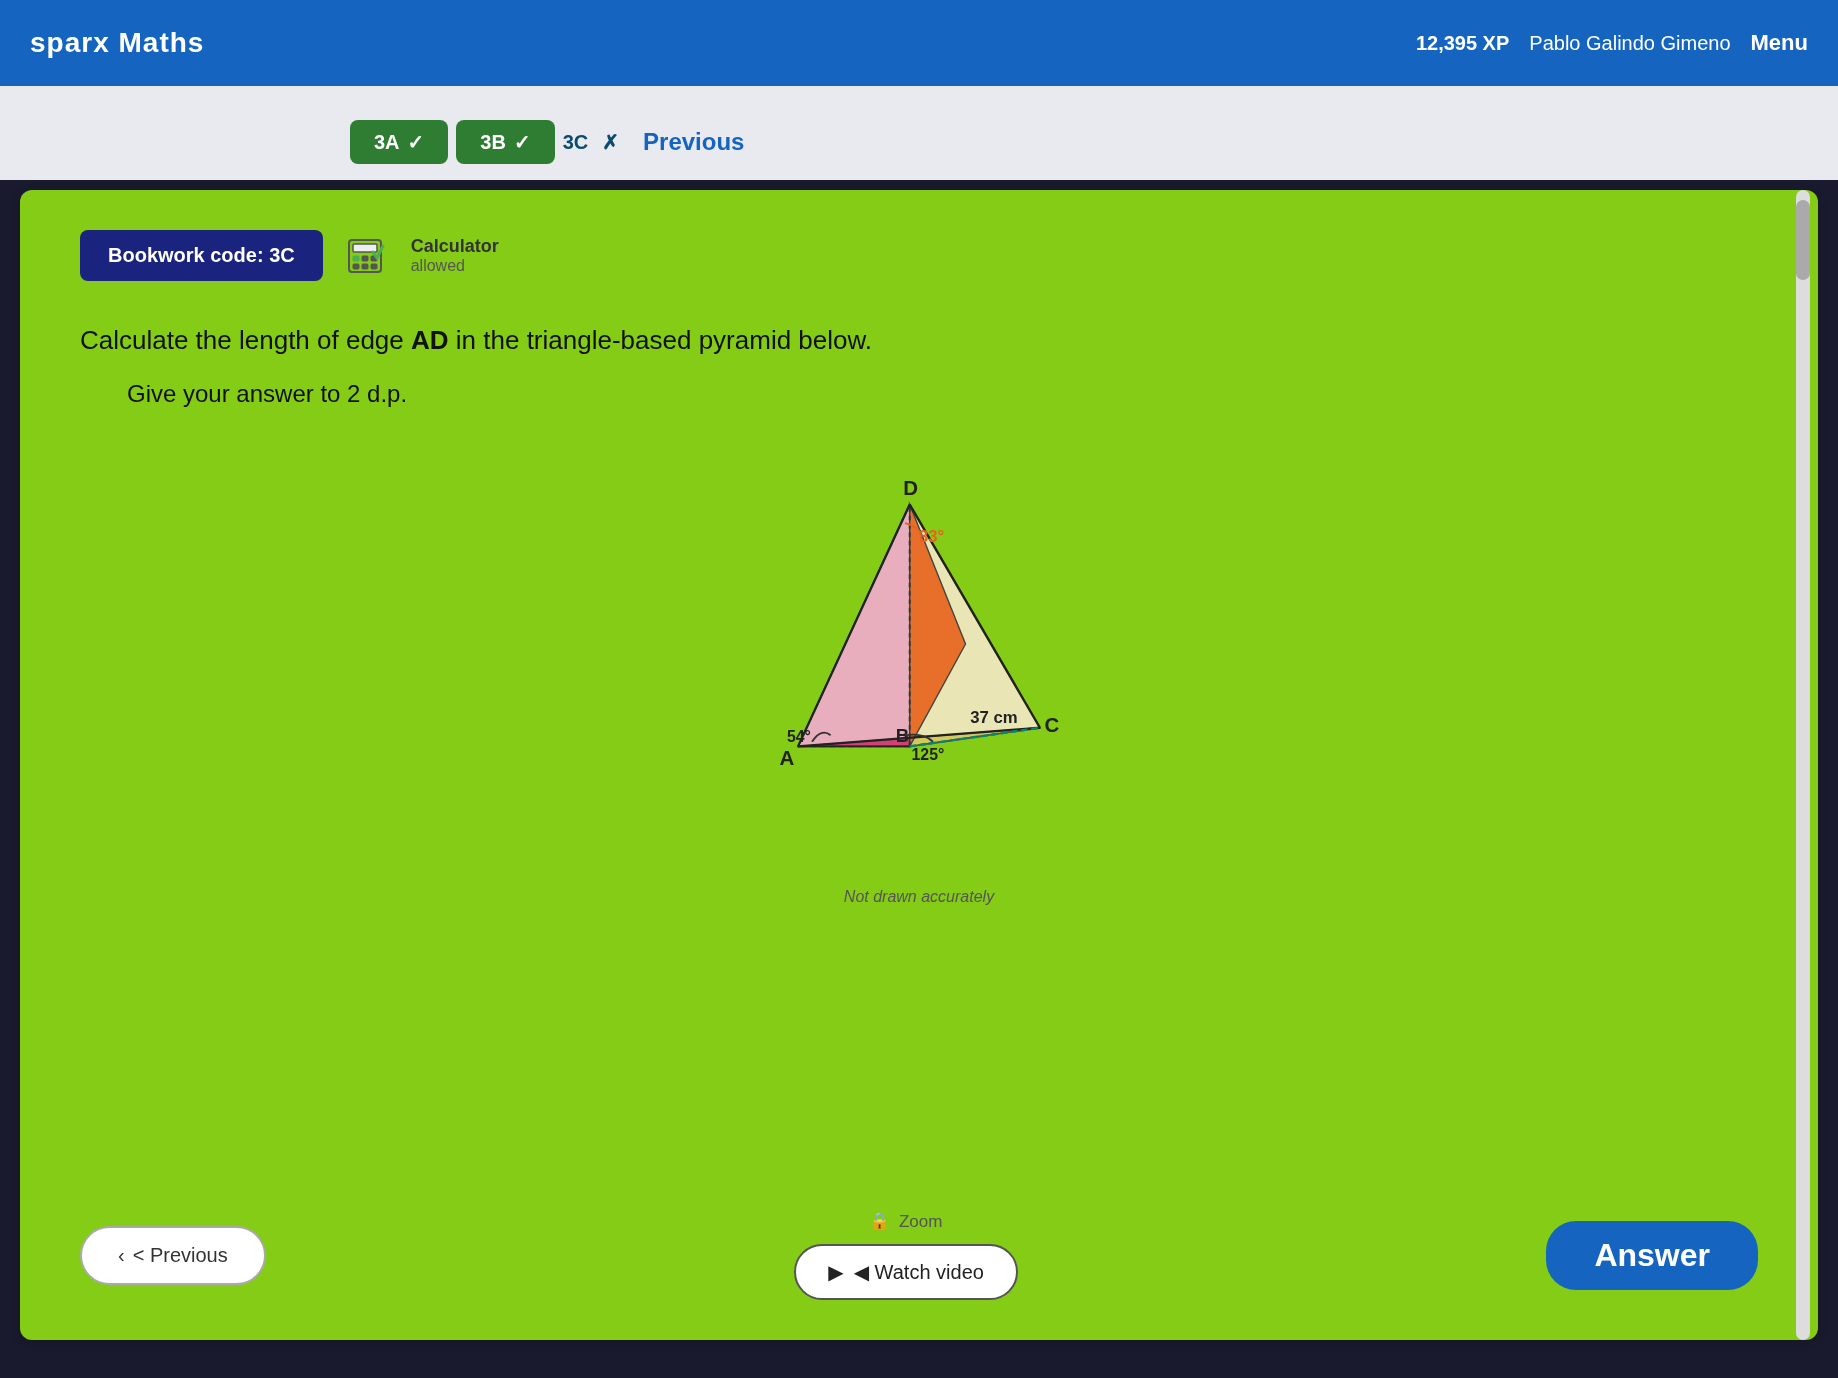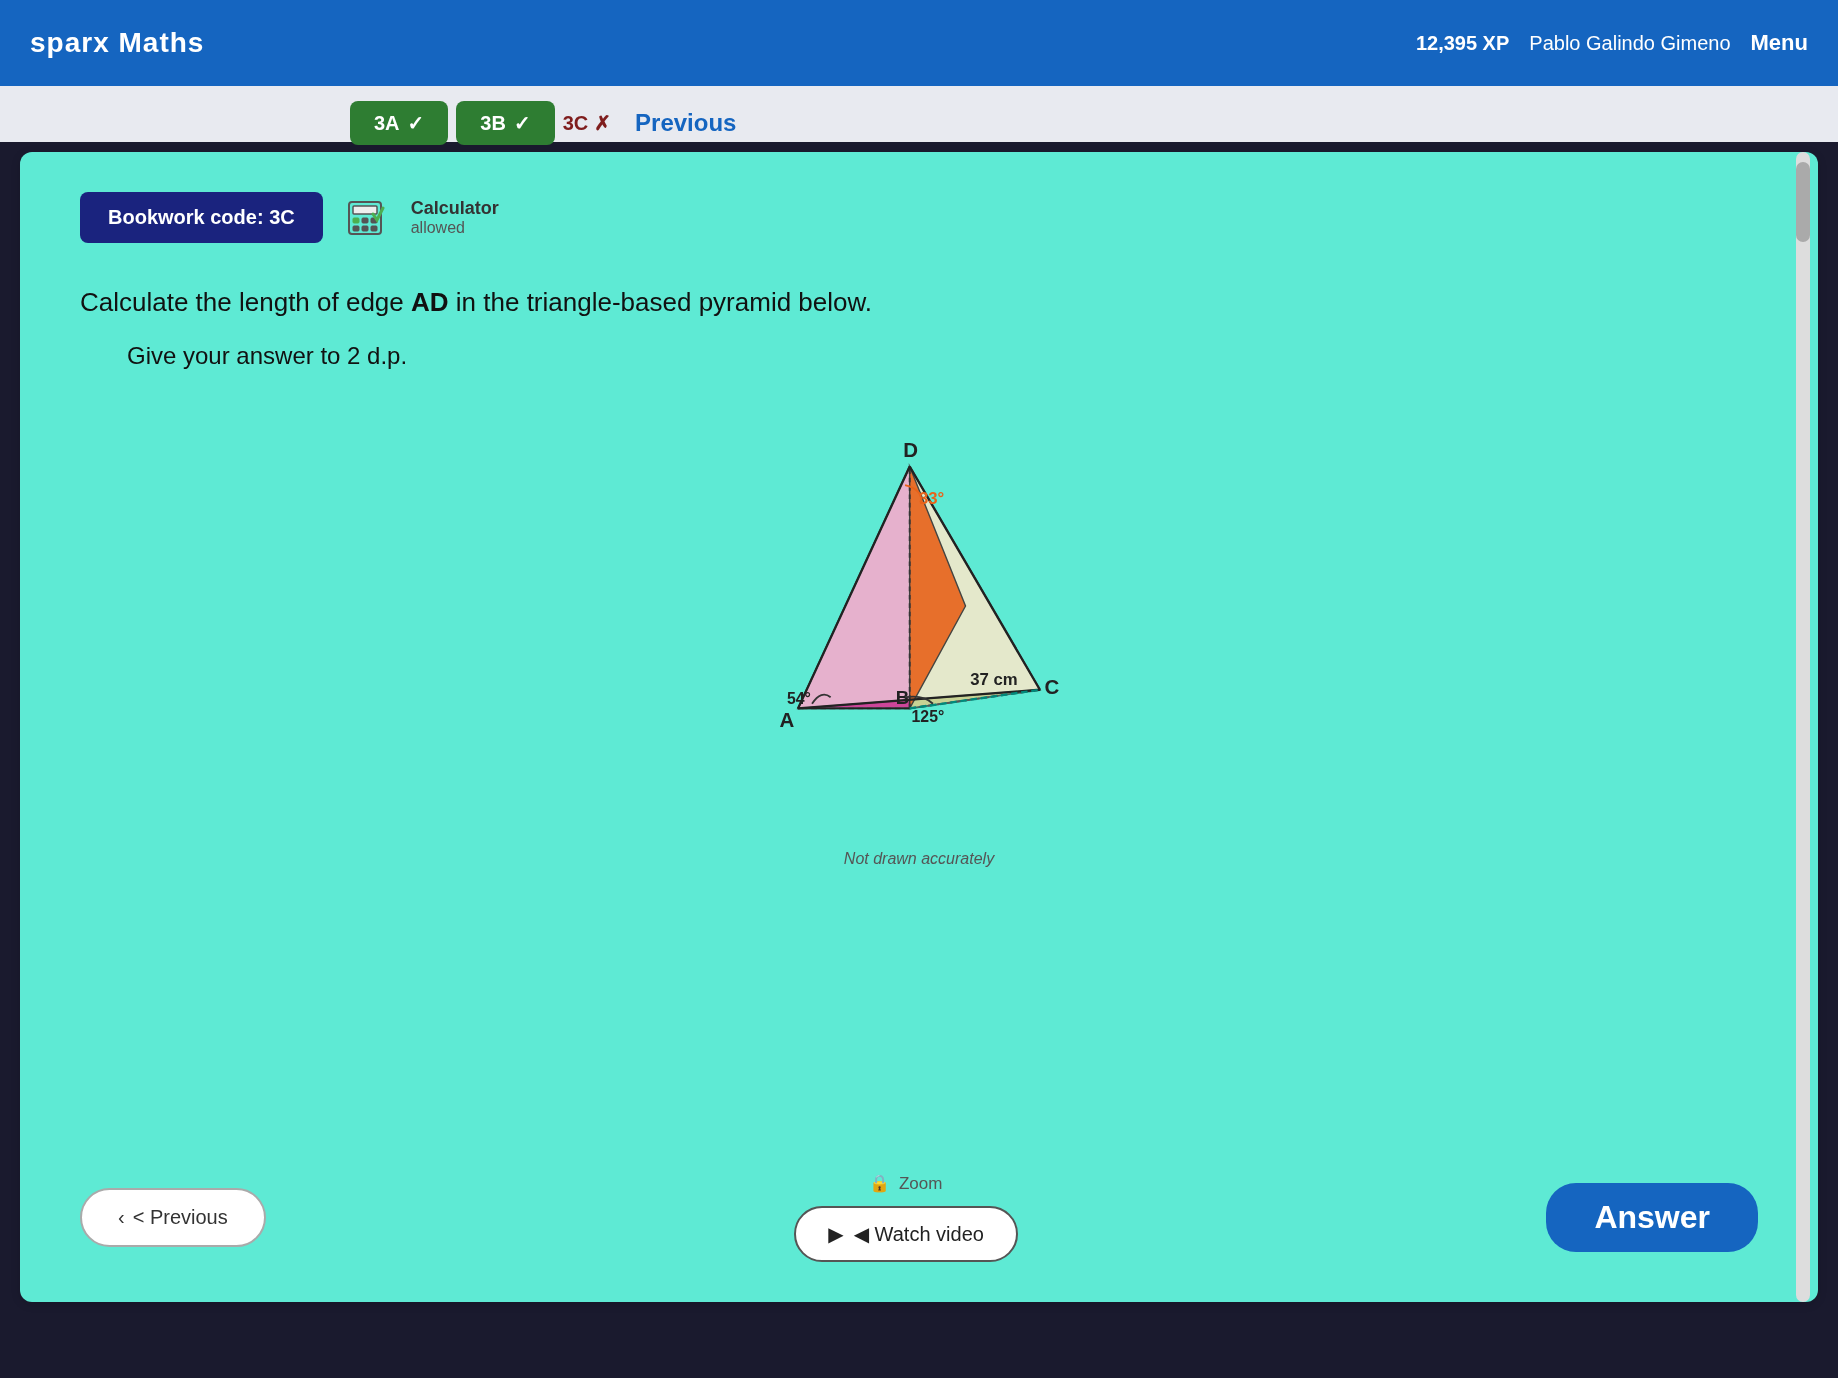--- a/index.html
+++ b/index.html
@@ -47,53 +47,53 @@
       font-size: 22px;
     }
 
     
     .tab-nav {
       background: #e8eaf0;
       display: flex;
       align-items: center;
       padding: 18px 0 0 350px;
       gap: 8px;
-      height: 56px;
+      height: 94px;
     }
     .tab {
       padding: 10px 24px;
       border-radius: 8px;
       font-size: 20px;
       font-weight: 600;
       display: flex;
       align-items: center;
       gap: 8px;
     }
     .tab-green {
       background: #2e7d32;
       color: white;
     }
     .tab-red-text {
-      color: #7f1d1d;
+      color: #0c4a6e;
       font-size: 20px;
       font-weight: 600;
       display: flex;
       align-items: center;
-      gap: 6px;
+      gap: 14px;
     }
     .tab-summary {
       color: #1565c0;
       font-size: 24px;
       font-weight: 700;
       padding: 10px 16px;
     }
 
     
     .main-content {
-      background: #5eead4;
+      background: #84cc16;
       margin: 10px 20px;
       border-radius: 12px;
       padding: 40px 60px;
       height: 1150px;
       position: relative;
       box-shadow: 0 2px 10px rgba(0,0,0,0.15);
       overflow: hidden;
     }
 
     

